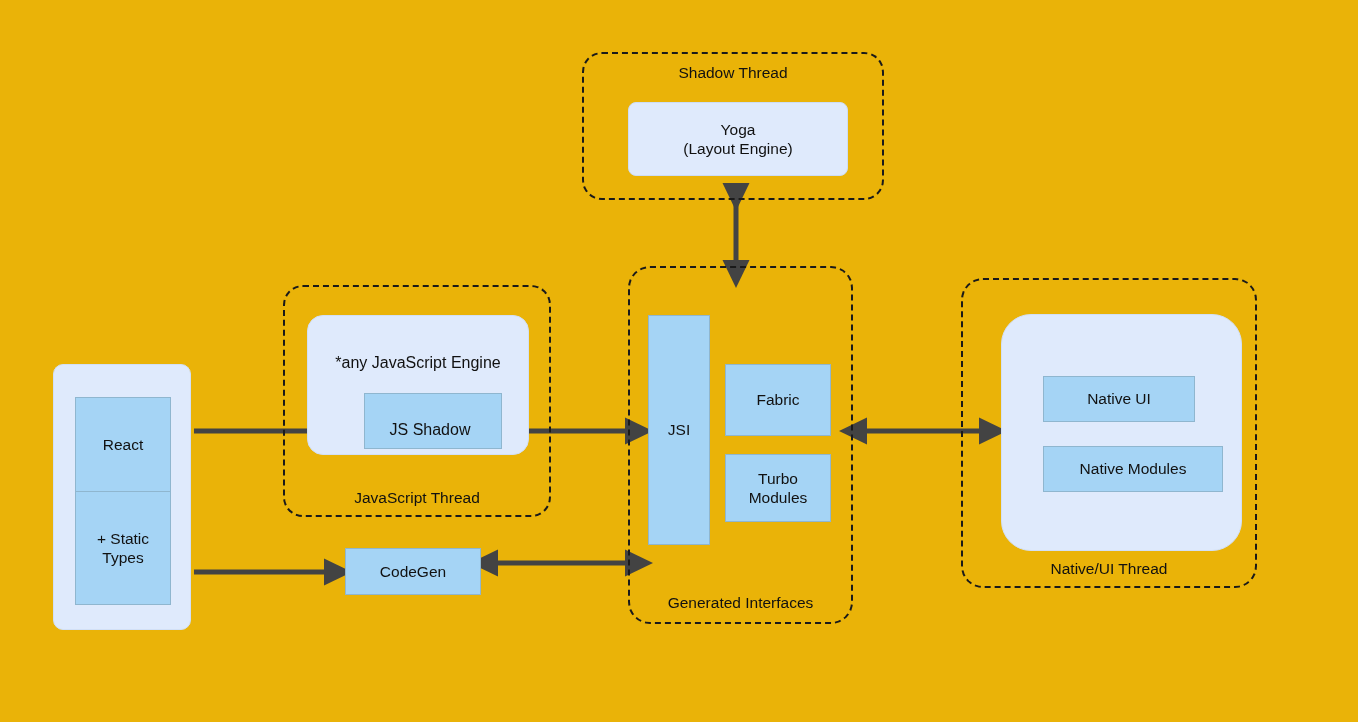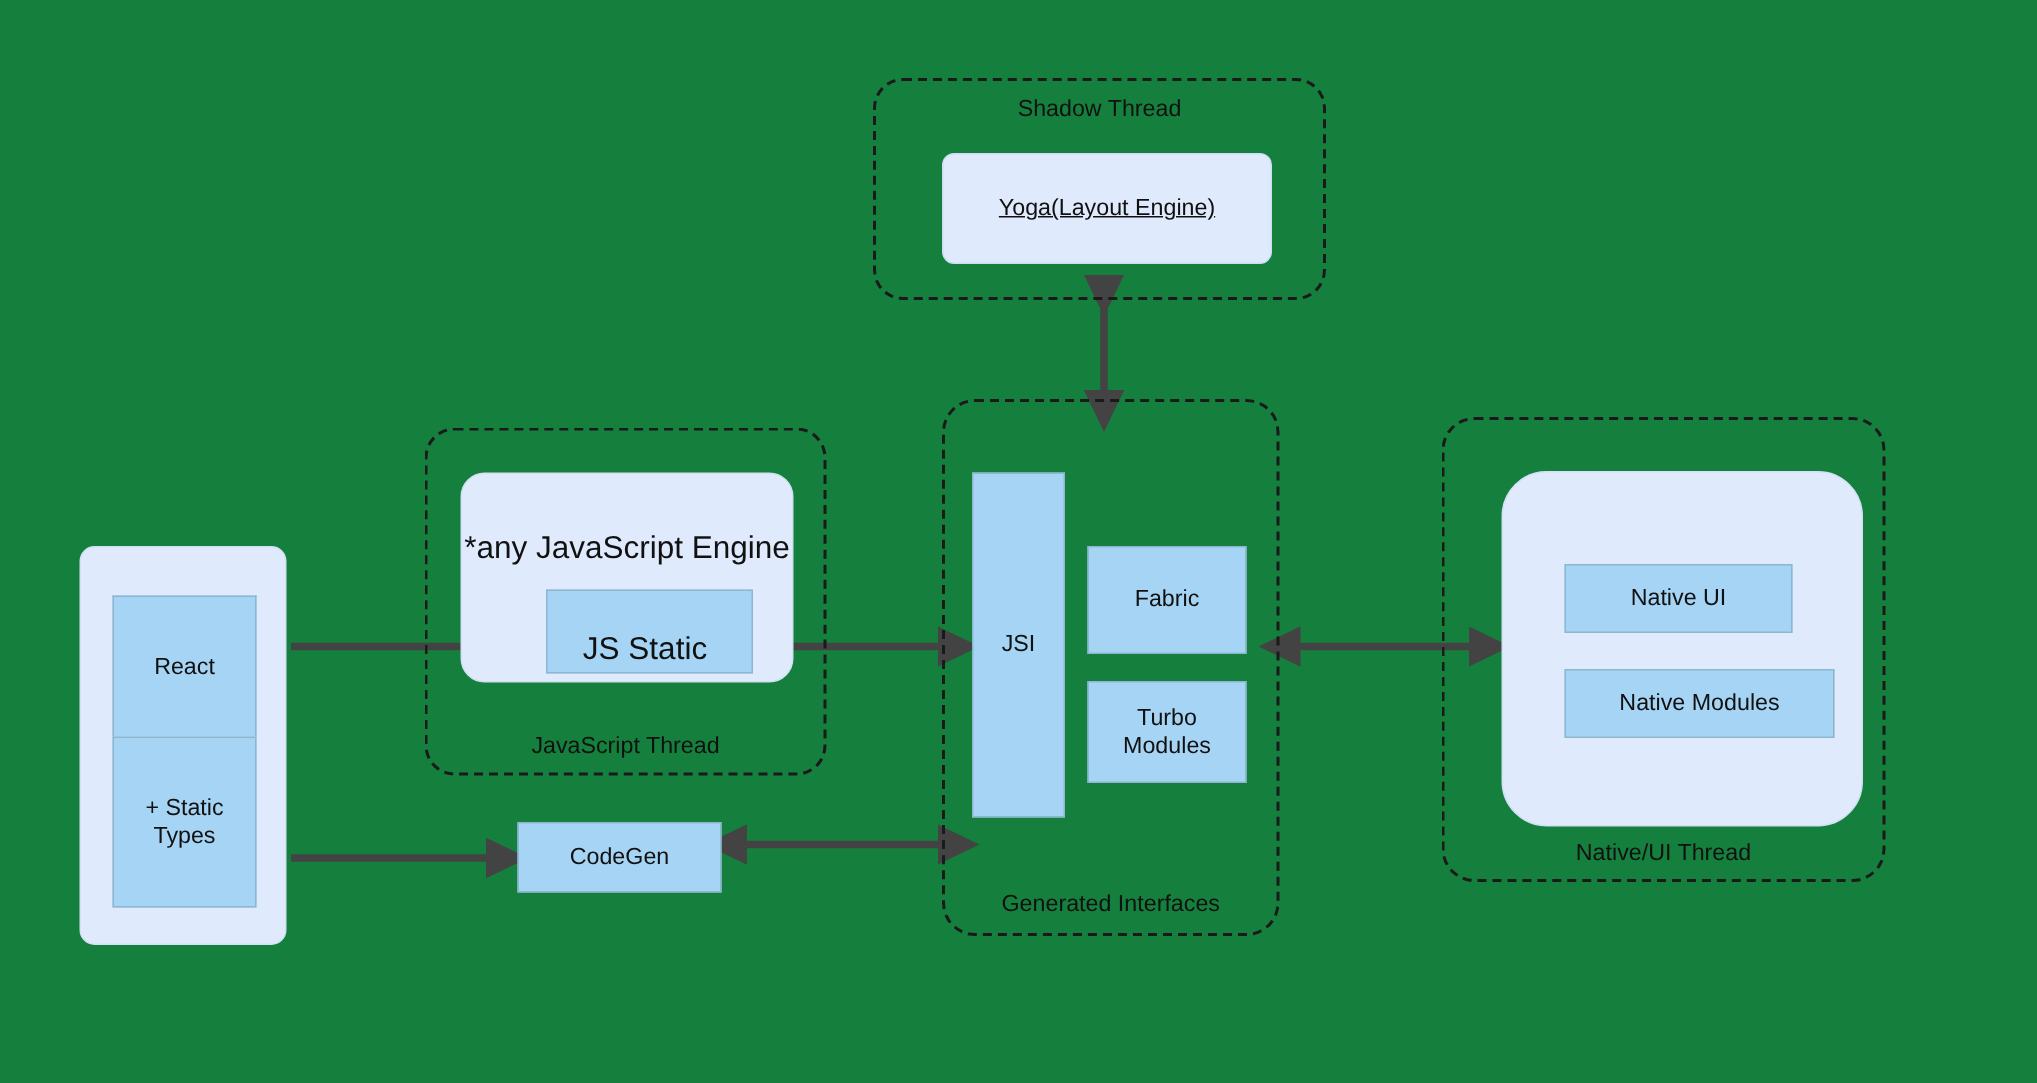--- a/index.html
+++ b/index.html
@@ -9,21 +9,21 @@
     background: #ffffff;
   }
   body {
     font-family: "Liberation Sans", sans-serif;
     -webkit-font-smoothing: antialiased;
   }
   #canvas {
     position: relative;
     width: 1358px;
     height: 722px;
-    background: #15803d;
+    background: #eab308;
     overflow: hidden;
   }
 
   
   .abs { position: absolute; box-sizing: border-box; }
 
   
   .thread {
     border: 2px dashed #1a1a1a;
     background: transparent;
@@ -53,21 +53,21 @@
     justify-content: center;
     text-align: center;
     font-size: 15.5px;
     line-height: 1.25;
     color: #111111;
   }
 
   .label-plain {
     position: absolute;
     text-align: center;
-    font-size: 21px;
+    font-size: 16px;
     color: #111111;
     white-space: nowrap;
   }
 
   
   .arrow-svg { position: absolute; overflow: visible; }
 </style>
 </head>
 <body>
 
@@ -104,21 +104,21 @@
     </g>
 
     <g>
       <line x1="736" y1="199" x2="736" y2="272" stroke="#434343" stroke-width="5" marker-end="url(#tail)" marker-start="url(#head)"></line>
     </g>
   </svg>
 
   <div class="abs thread" style="left:582px; top:52px; width:302px; height:148px; border-radius:20px;">
     <div class="thread-label" style="top:10px;">Shadow Thread</div>
     <div class="abs node" style="left:44px; top:48px; width:220px; height:74px; border-radius:8px;
-                background:#dfeafc; border-color:#cdddf5; flex-direction:row;text-decoration:underline;">
+                background:#dfeafc; border-color:#cdddf5; flex-direction:column;">
       <span>Yoga</span>
       <span>(Layout Engine)</span>
     </div>
   </div>
 
   <div class="abs pale-box" style="left:53px; top:364px; width:138px; height:266px; border-radius:10px;">
     <div class="abs node" style="left:21px; top:32px; width:96px; height:94px; border-bottom:none;">
       <span>React</span>
     </div>
     <div class="abs node" style="left:21px; top:126px; width:96px; height:114px; flex-direction:column;">
@@ -128,21 +128,21 @@
   </div>
 
   <div class="abs thread" style="left:283px; top:285px; width:268px; height:232px; border-radius:20px;">
     <div class="abs pale-box" style="left:22px; top:28px; width:222px; height:140px; border-radius:16px;">
       <div class="label-plain" style="left:0; right:0; top:38px;">*any JavaScript Engine</div>
       <div class="abs node" style="left:56px; top:77px; width:138px; height:56px;"></div>
     </div>
     <div class="thread-label" style="bottom:8px;">JavaScript Thread</div>
   </div>
 
-  <div class="label-plain" style="left:361px; top:421px; width:138px;">JS Static</div>
+  <div class="label-plain" style="left:361px; top:421px; width:138px;">JS Shadow</div>
 
   <div class="abs node" style="left:345px; top:548px; width:136px; height:47px;">
     <span>CodeGen</span>
   </div>
 
   <div class="abs thread" style="left:628px; top:266px; width:225px; height:358px; border-radius:22px;">
     <div class="abs node" style="left:18px; top:47px; width:62px; height:230px;">
       <span>JSI</span>
     </div>
     <div class="abs node" style="left:95px; top:96px; width:106px; height:72px;">

